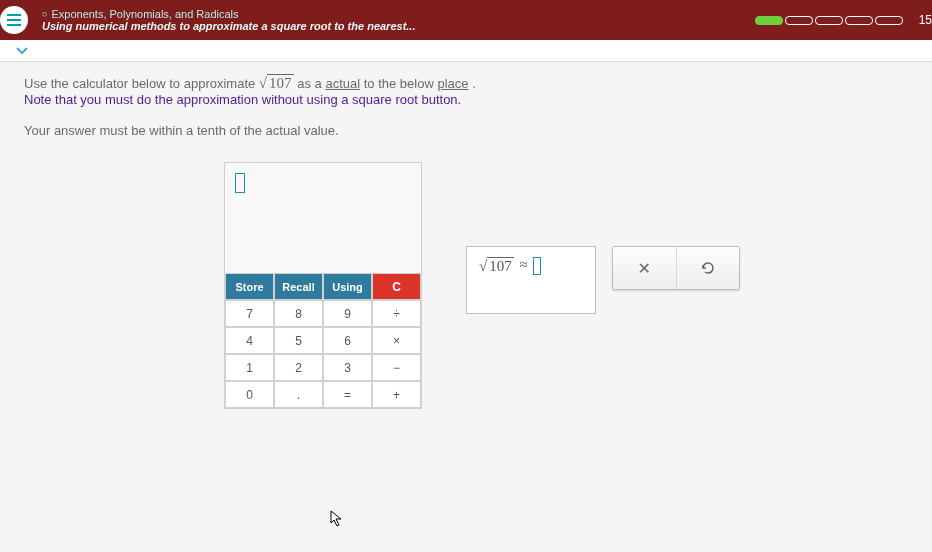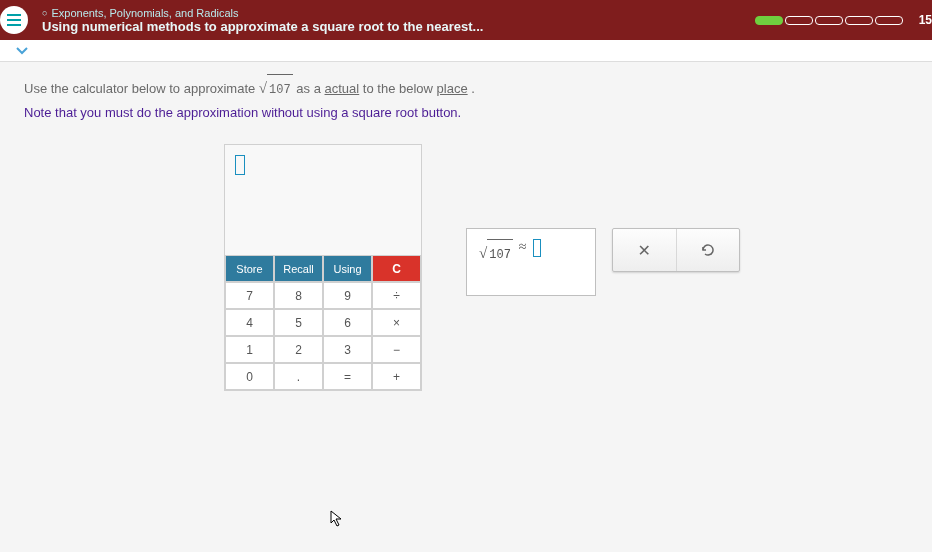--- a/index.html
+++ b/index.html
@@ -44,41 +44,42 @@
       color: #b8e8eb;
       display: flex;
       align-items: center;
       gap: 4px;
     }
     .breadcrumb::before {
       content: "○";
       font-size: 9px;
     }
     .title {
-      font-size: 13px;
+      font-size: 11px;
       font-weight: bold;
       color: #e8f7f8;
+      font-style: italic;
     }
     .progress-bar {
       display: flex;
       gap: 2px;
       align-items: center;
       margin-right: 6px;
     }
     .progress-seg {
       width: 28px;
       height: 9px;
       border-radius: 4px;
       border: 1px solid #fff;
     }
     .progress-seg.filled { background: #6fcf3f; border-color: #6fcf3f; }
     .progress-count {
       color: #fff;
       font-size: 12px;
-      font-weight: bold;
+      font-weight: normal;
       margin-left: 10px;
     }
     .subbar {
       background: #fff;
       border-bottom: 1px solid #ddd;
       padding: 4px 12px;
       height: 22px;
       display: flex;
       align-items: center;
     }
@@ -100,23 +101,22 @@
       color: #6a6a6a;
     }
     .sqrt-inline {
       display: inline-flex;
       align-items: baseline;
       font-family: 'Times New Roman', serif;
     }
     .sqrt-sym { font-size: 15px; }
     .sqrt-rad {
       border-top: 1px solid #666;
-      padding: 8px 2px;
-      font-size: 12px;
-      font-family: Liberation Mono, monospace;
+      padding: 0 2px;
+      font-size: 15px;
     }
     .underline { text-decoration: underline; }
     .prompt-line2 { color: #4c1d95; margin-bottom: 16px; }
     .prompt-line3 { color: #6a6a6a; }
     .work-area {
       display: flex;
       align-items: flex-start;
       gap: 44px;
       margin-top: 24px;
       margin-left: 200px;
@@ -154,21 +154,21 @@
       font-size: 12px;
       cursor: pointer;
       background: #fff;
       color: #555;
     }
     .calc-btn.op { color: #555; font-weight: normal; }
     .calc-btn.hdr {
       background: #2f7b9e;
       color: #fff;
       font-size: 11px;
-      font-weight: normal;
+      font-weight: bold;
     }
     .calc-btn.clear {
       background: #d9332a;
       color: #fff;
       font-weight: bold;
     }
     .answer-group {
       display: flex;
       gap: 16px;
       align-items: flex-start;
@@ -258,20 +258,21 @@
       <span class="sqrt-sym">√</span>
       <span class="sqrt-rad">107</span>
     </span>
     <span> as a </span>
     <span class="underline">actual</span>
     <span> to the below </span>
     <span class="underline">place</span>
     <span>.</span>
   </p>
   <p class="prompt-line2">Note that you must do the approximation without using a square root button.</p>
+  <p class="prompt-line3">Your answer must be within a tenth of the actual value.</p>
 
   <div class="work-area">
     <div class="calculator">
       <div class="calc-display">
         <span class="cursor-box"></span>
       </div>
       <div class="calc-buttons">
         <div class="calc-btn hdr">Store</div>
         <div class="calc-btn hdr">Recall</div>
         <div class="calc-btn hdr">Using</div>

